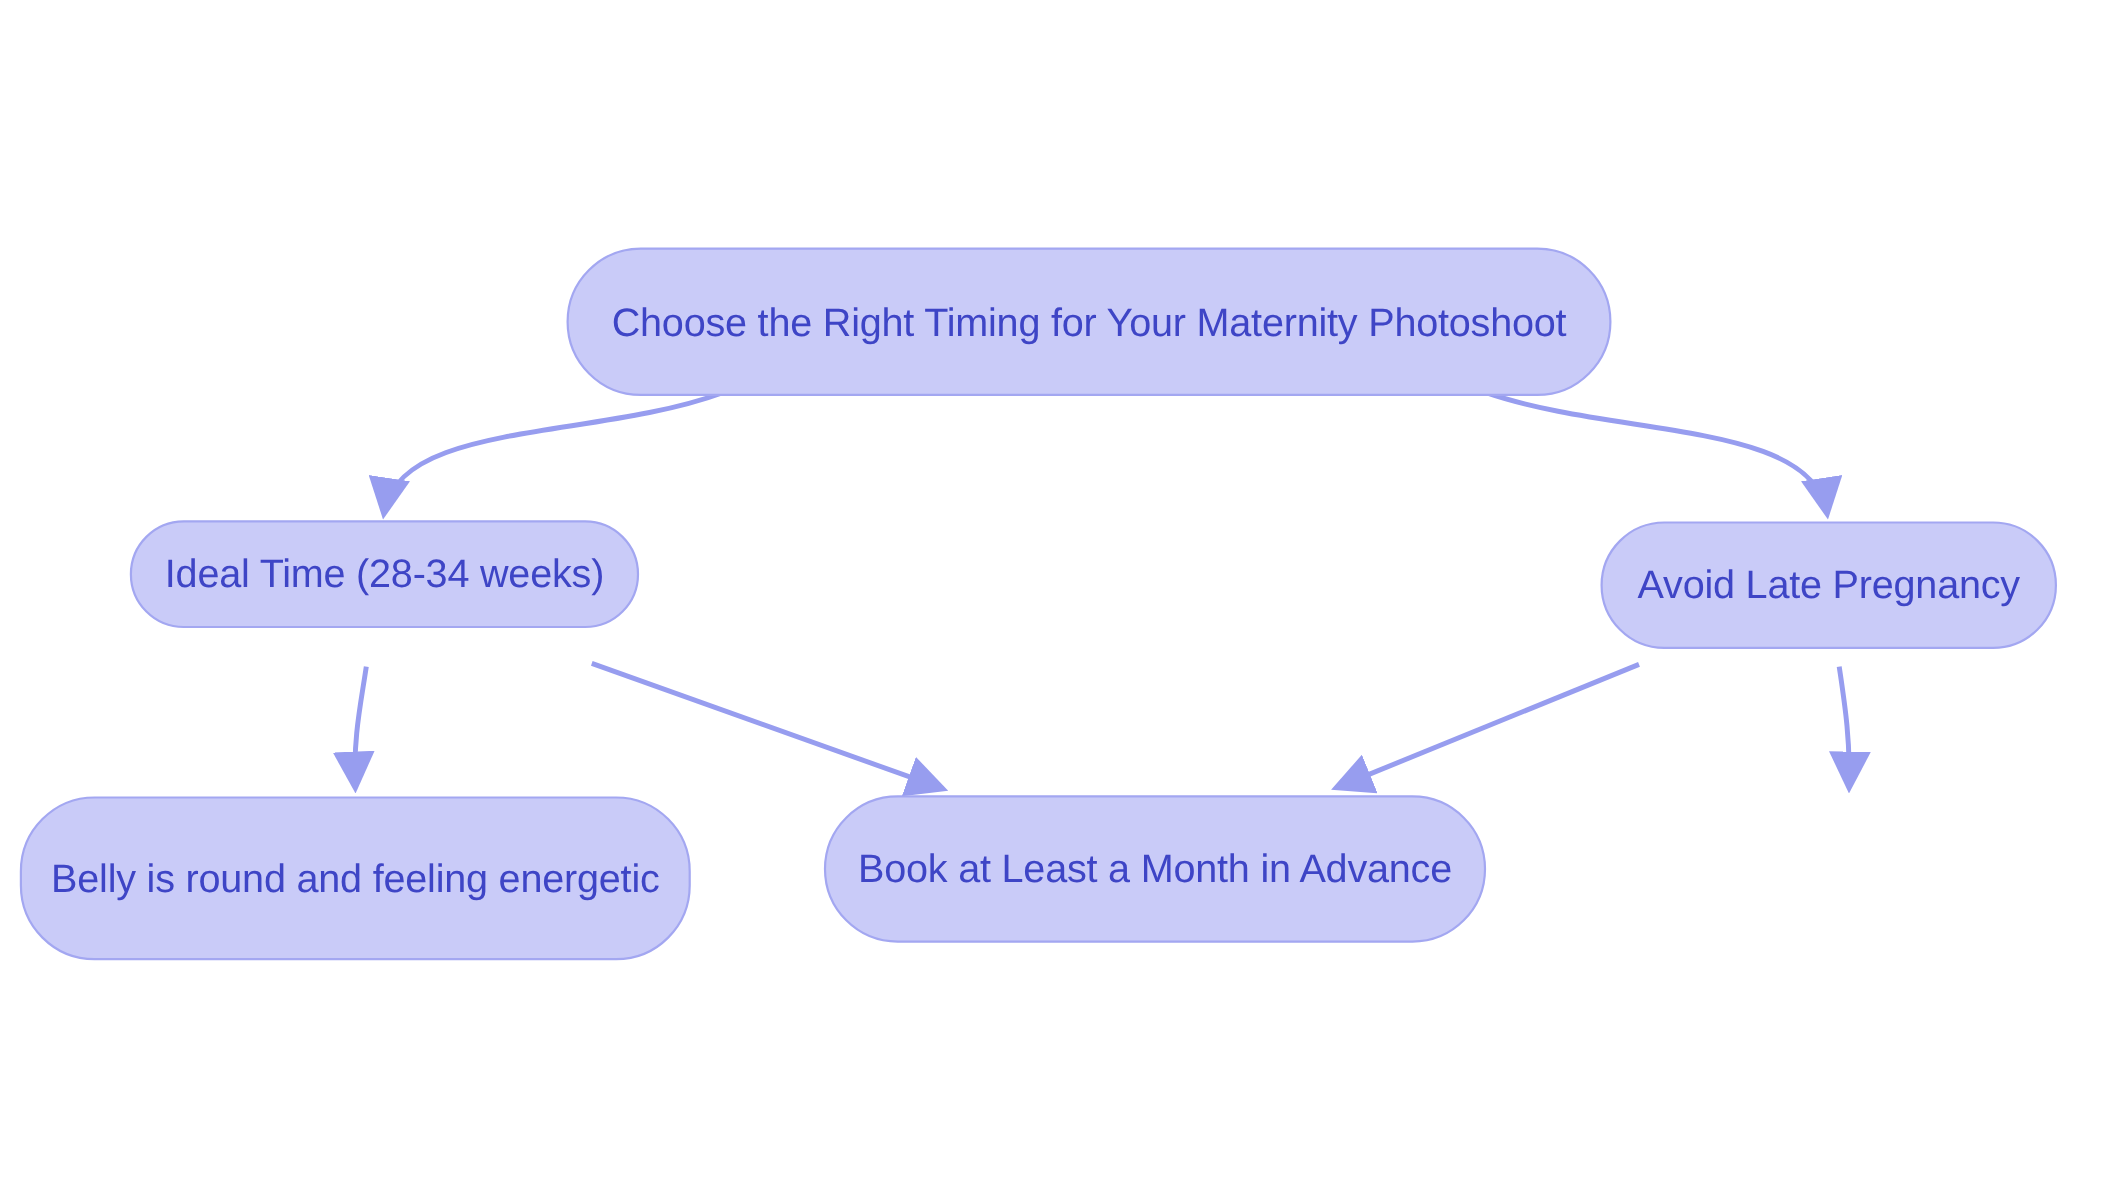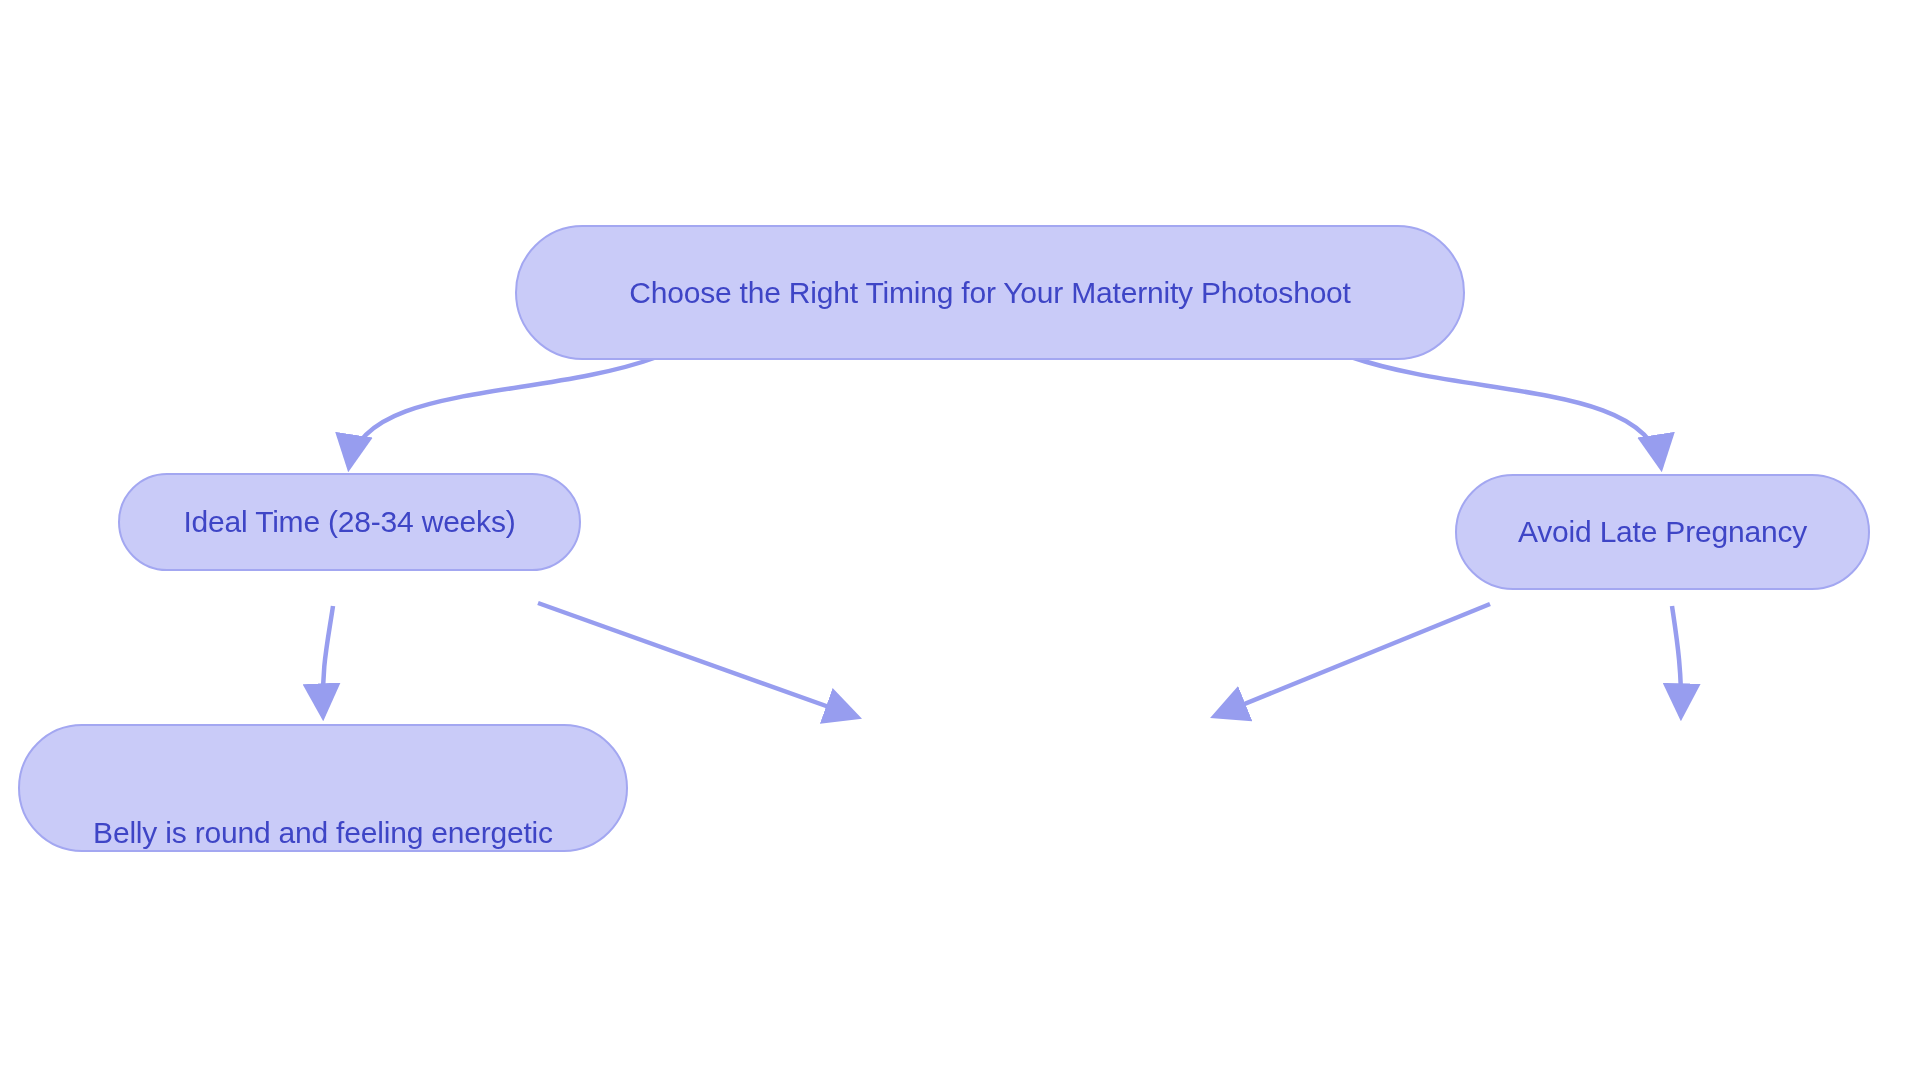--- a/index.html
+++ b/index.html
@@ -33,21 +33,21 @@
     border:2px solid var(--node-border);
     border-radius:68px;
     display:flex;
     align-items:center;
     justify-content:center;
     text-align:center;
     padding:0 30px;
   }
   .node span{
     color:var(--node-text);
-    font-size:30px;
+    font-size:36px;
     font-weight:400;
     letter-spacing:-0.2px;
     white-space:nowrap;
   }
 </style>
 </head>
 <body>
 
 <div class="canvas">
 
@@ -71,19 +71,22 @@
   </div>
 
   <div class="node" style="left:118px;top:473px;width:463px;height:98px;">
     <span>Ideal Time (28-34 weeks)</span>
   </div>
 
   <div class="node" style="left:1455px;top:474px;width:415px;height:116px;">
     <span>Avoid Late Pregnancy</span>
   </div>
 
-  <div class="node" style="left:18px;top:724px;width:610px;height:128px;align-items:flex-end;">
+  <div class="node" style="left:18px;top:724px;width:610px;height:149px;">
     <span>Belly is round and feeling energetic</span>
   </div>
 
+  <div class="node" style="left:749px;top:723px;width:602px;height:134px;">
+    <span>Book at Least a Month in Advance</span>
+  </div>
 
 
 </div>
 
 </body></html>

